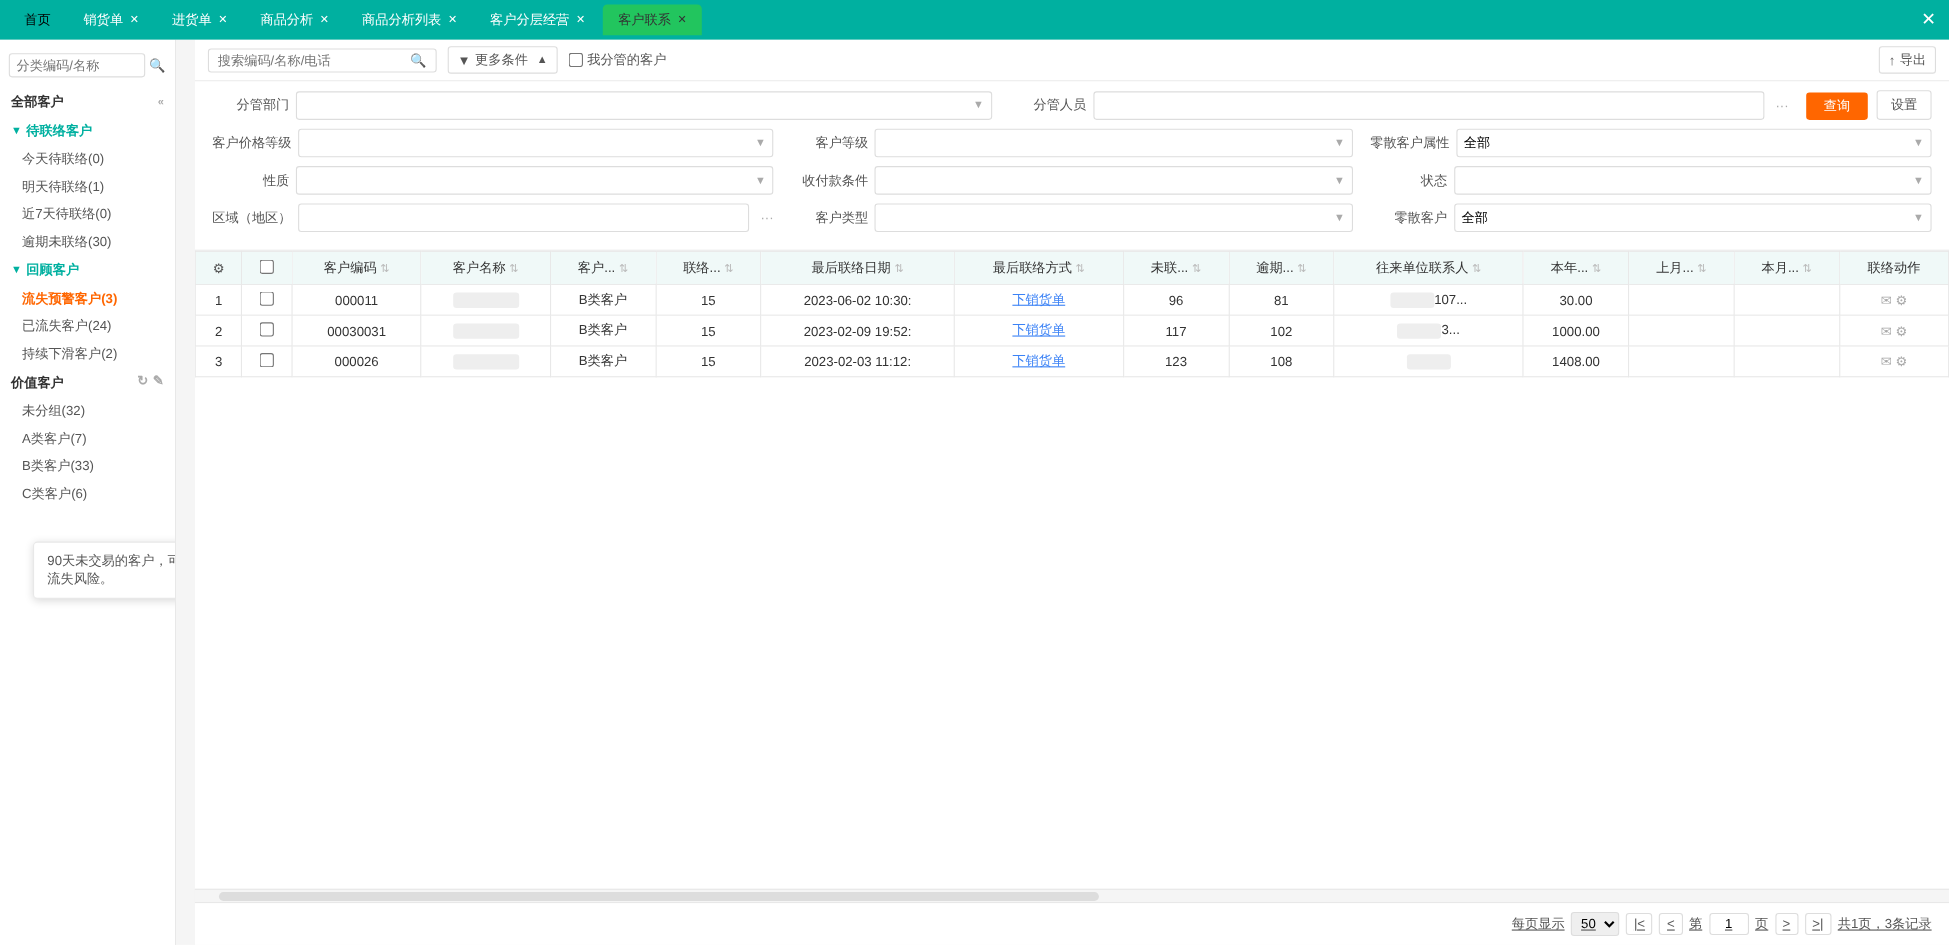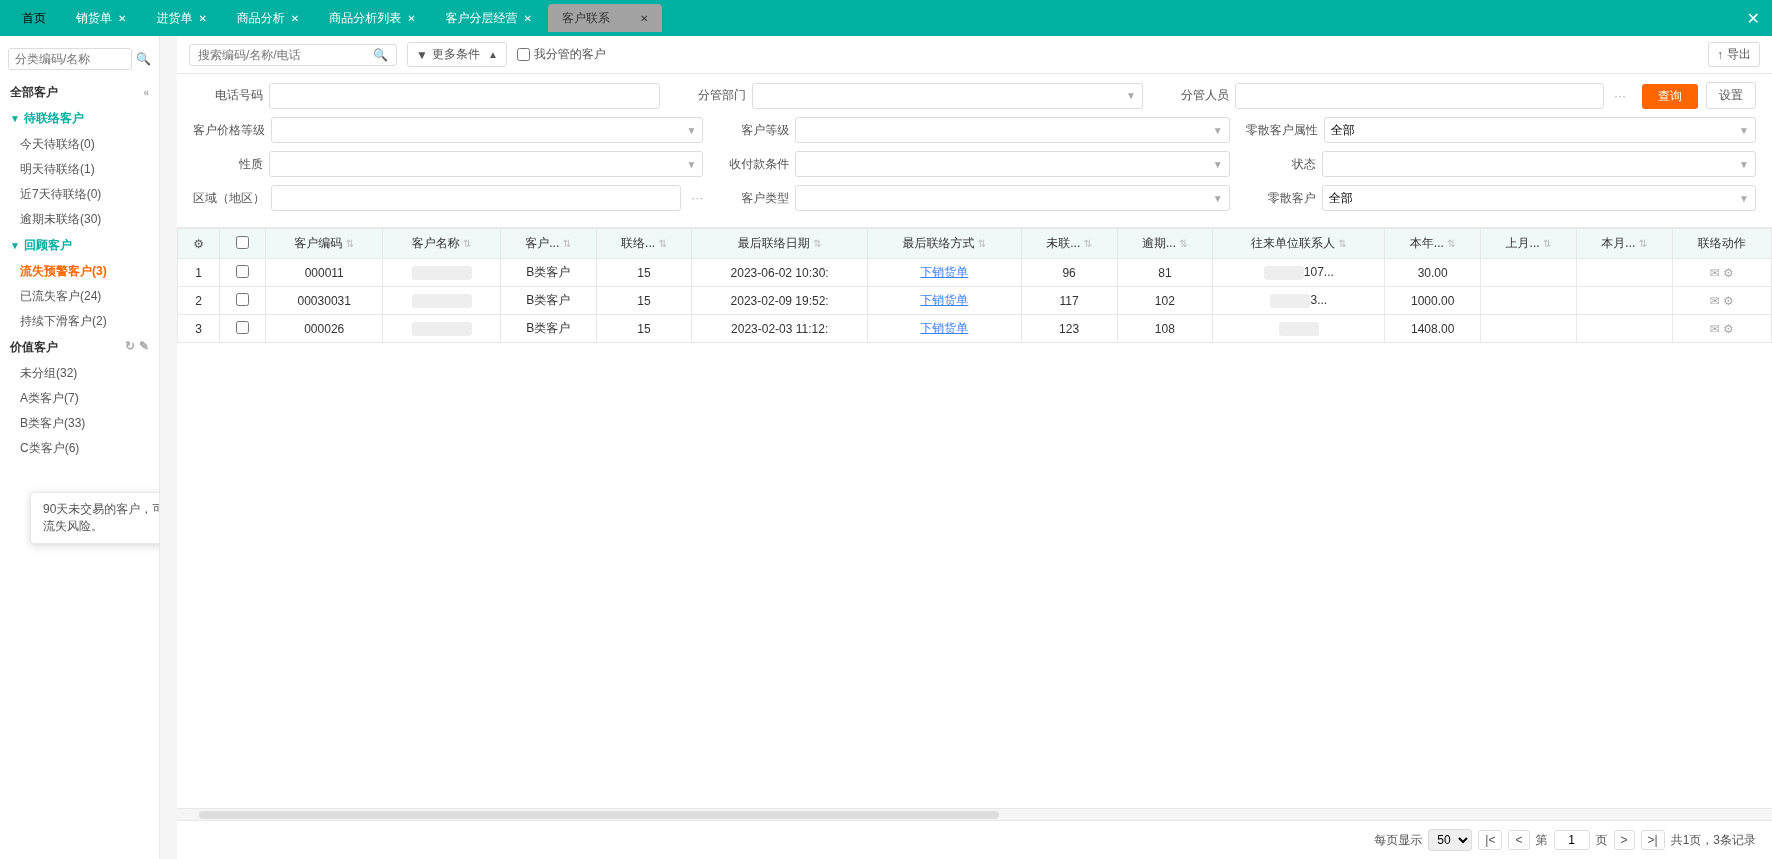--- a/index.html
+++ b/index.html
@@ -13,21 +13,21 @@
       position: relative;
     }
     .tab-item {
       display: flex; align-items: center;
       padding: 0 14px; height: 28px; margin-right: 2px;
       background: transparent; color: #fff;
       border-radius: 4px 4px 0 0; cursor: pointer;
       font-size: 13px; white-space: nowrap;
     }
     .tab-item.active {
-      background: #a3a3a3; color: #333; gap: 24px;
+      background: #22c55e; color: #333;
     }
     .tab-item .tab-close {
       margin-left: 6px; font-size: 10px; cursor: pointer; color: inherit;
     }
     .tab-item.home { background: transparent; color: #000000; }
     .close-all {
       margin-left: auto; color: #fff; font-size: 16px; cursor: pointer; padding: 4px;
     }
 
     
@@ -156,21 +156,21 @@
     }
     .link-text { color: #3b82f6; cursor: pointer; text-decoration: underline; margin-top: 44px; }
     .col-sort { cursor: pointer; }
     .col-sort::after { content: ' ⇅'; color: #bbb; font-size: 10px; }
     .settings-col { cursor: pointer; color: #555; }
 
     
     .pagination {
       display: flex; align-items: center; justify-content: flex-end;
       padding: 8px 16px; background: #fff; border-top: 1px solid #e8e8e8;
-      gap: 6px; font-size: 12px; color: #555;
+      gap: 6px; font-size: 12px; color: #555; text-decoration: underline;
     }
     .pagination select {
       border: 1px solid #ddd; border-radius: 3px; padding: 2px 4px; font-size: 12px;
     }
     .pagination .page-btn {
       border: 1px solid #ddd; background: #fff; padding: 2px 6px;
       cursor: pointer; border-radius: 3px; color: #555;
     }
     .pagination input {
       width: 36px; border: 1px solid #ddd; border-radius: 3px; padding: 2px 4px;
@@ -333,24 +333,20 @@
       </div>
       <div class="export-btn">
         <span>↑</span>
         <span>导出</span>
       </div>
     </div>
 
     <div class="adv-filter">
 
       <div class="adv-row">
-        <div class="adv-field">
-          <label>电话号码</label>
-          <input type="text" style="">
-        </div>
         <div class="adv-field">
           <label>分管部门</label>
           <div class="adv-select-wrap">
             <span></span>
               <span class="arrow">▼</span>
           </div>
         </div>
         <div class="adv-field">
           <label>分管人员</label>
           <input type="text" style="flex: 1 1 0%;">

